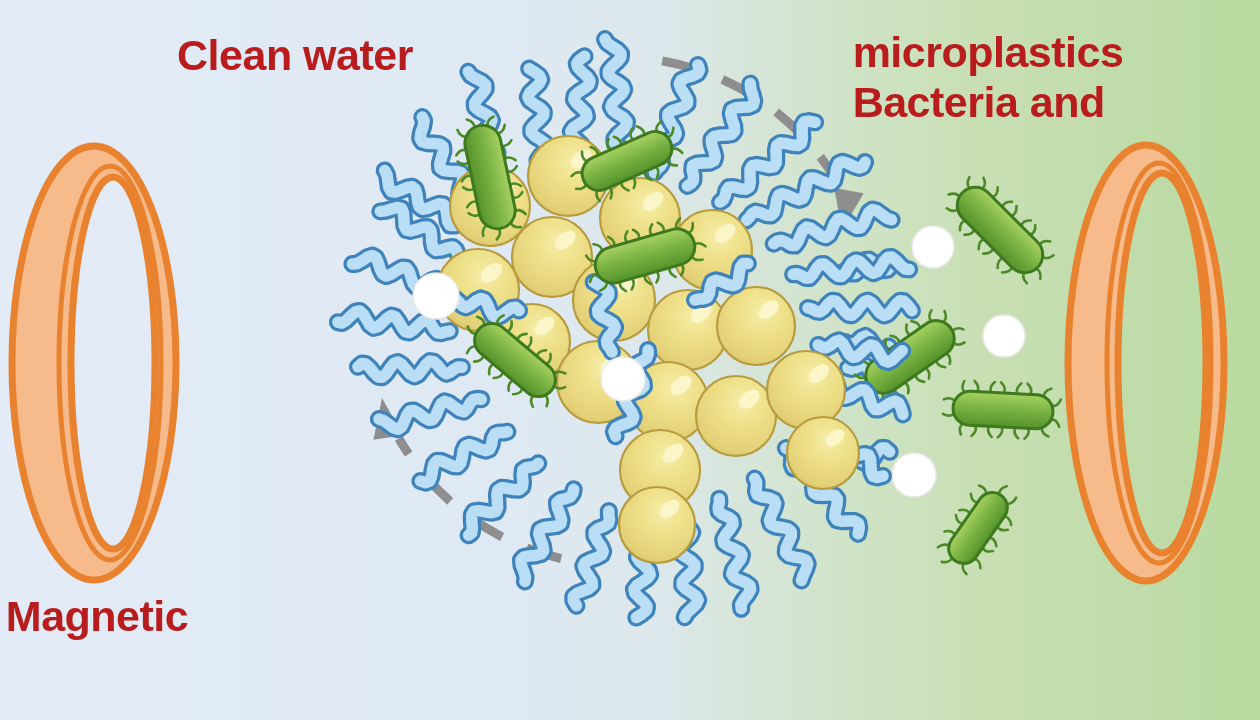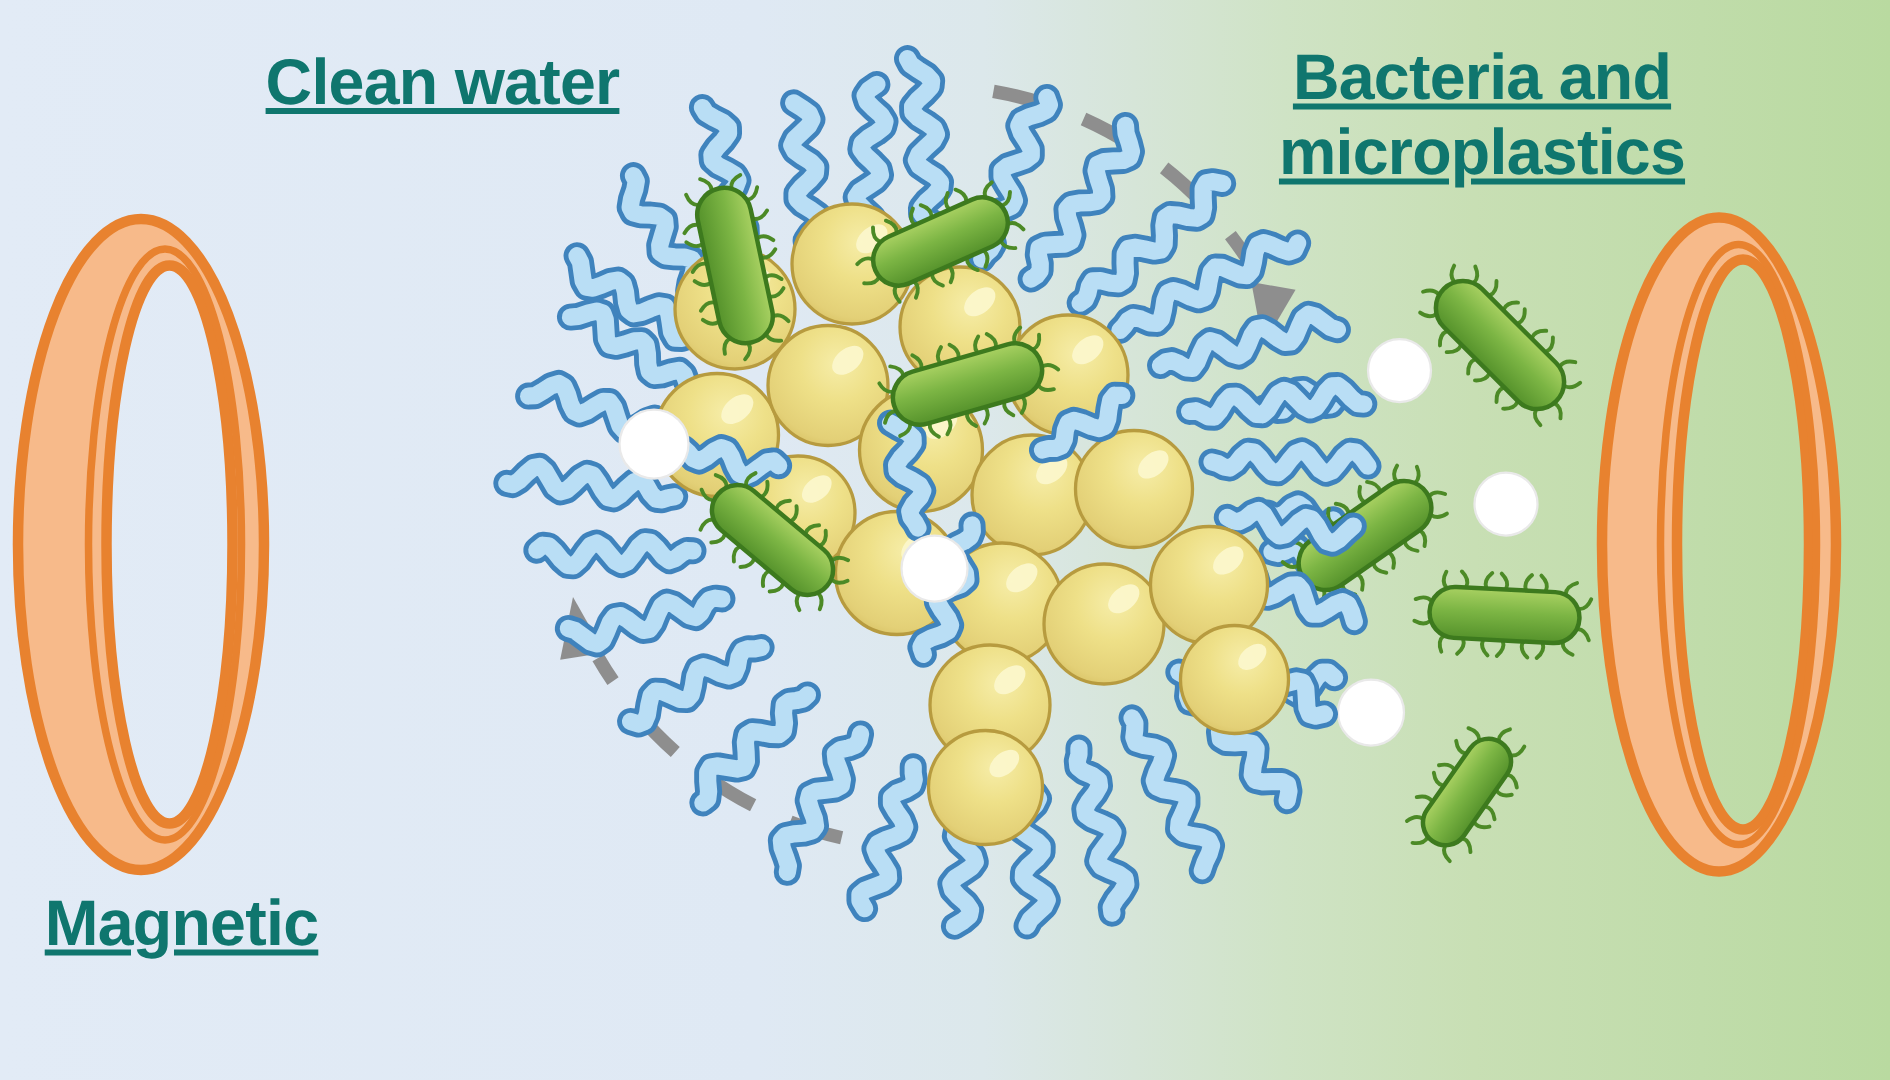--- a/index.html
+++ b/index.html
@@ -1,24 +1,24 @@
 <!DOCTYPE html>
 <html><head>
 <meta charset="utf-8">
 <style>
   html,body{margin:0;padding:0;}
   body{width:1260px;height:720px;overflow:hidden;font-family:"Liberation Sans","DejaVu Sans",sans-serif;}
   .stage{position:relative;width:1260px;height:720px;}
   #scene{position:absolute;left:0;top:0;width:1260px;height:720px;display:block;}
-  .label{position:absolute;transform:translateX(-50%);text-align:center;color:#0f766e;
-         font-size:43px;font-weight:600;letter-spacing:-0.5px;line-height:50px;white-space:nowrap;text-decoration:underline;}
+  .label{position:absolute;transform:translateX(-50%);text-align:left;color:#b91c1c;
+         font-size:43px;font-weight:600;letter-spacing:-0.5px;line-height:50px;white-space:nowrap;}
   .label span{display:block;}
   #label-clean{left:295px;top:30px;}
   #label-bact{left:988px;top:27px;}
-  #label-coil{left:97px;top:591px;line-height:51px;margin-left:24px;}
+  #label-coil{left:97px;top:591px;line-height:51px;}
 </style>
 </head>
 <body>
 
 <div class="stage">
   <svg id="scene" viewBox="0 0 1260 720" aria-hidden="true">
     <g>
         <rect x="0" y="0" width="1260" height="720" fill="url(#bg)"></rect>
       </g>
     <g>
@@ -468,19 +468,19 @@
           <stop offset="0.45" stop-color="#7cb544"></stop>
           <stop offset="1" stop-color="#55922b"></stop>
         </linearGradient>
       </defs>
     </svg>
 
   <div class="label" id="label-clean">
     <span>Clean water</span>
   </div>
   <div class="label" id="label-bact">
+    <span>microplastics</span>
     <span>Bacteria and</span>
-    <span>microplastics</span>
   </div>
   <div class="label" id="label-coil">
     <span>Magnetic</span>
   </div>
 </div>
 
 </body></html>

